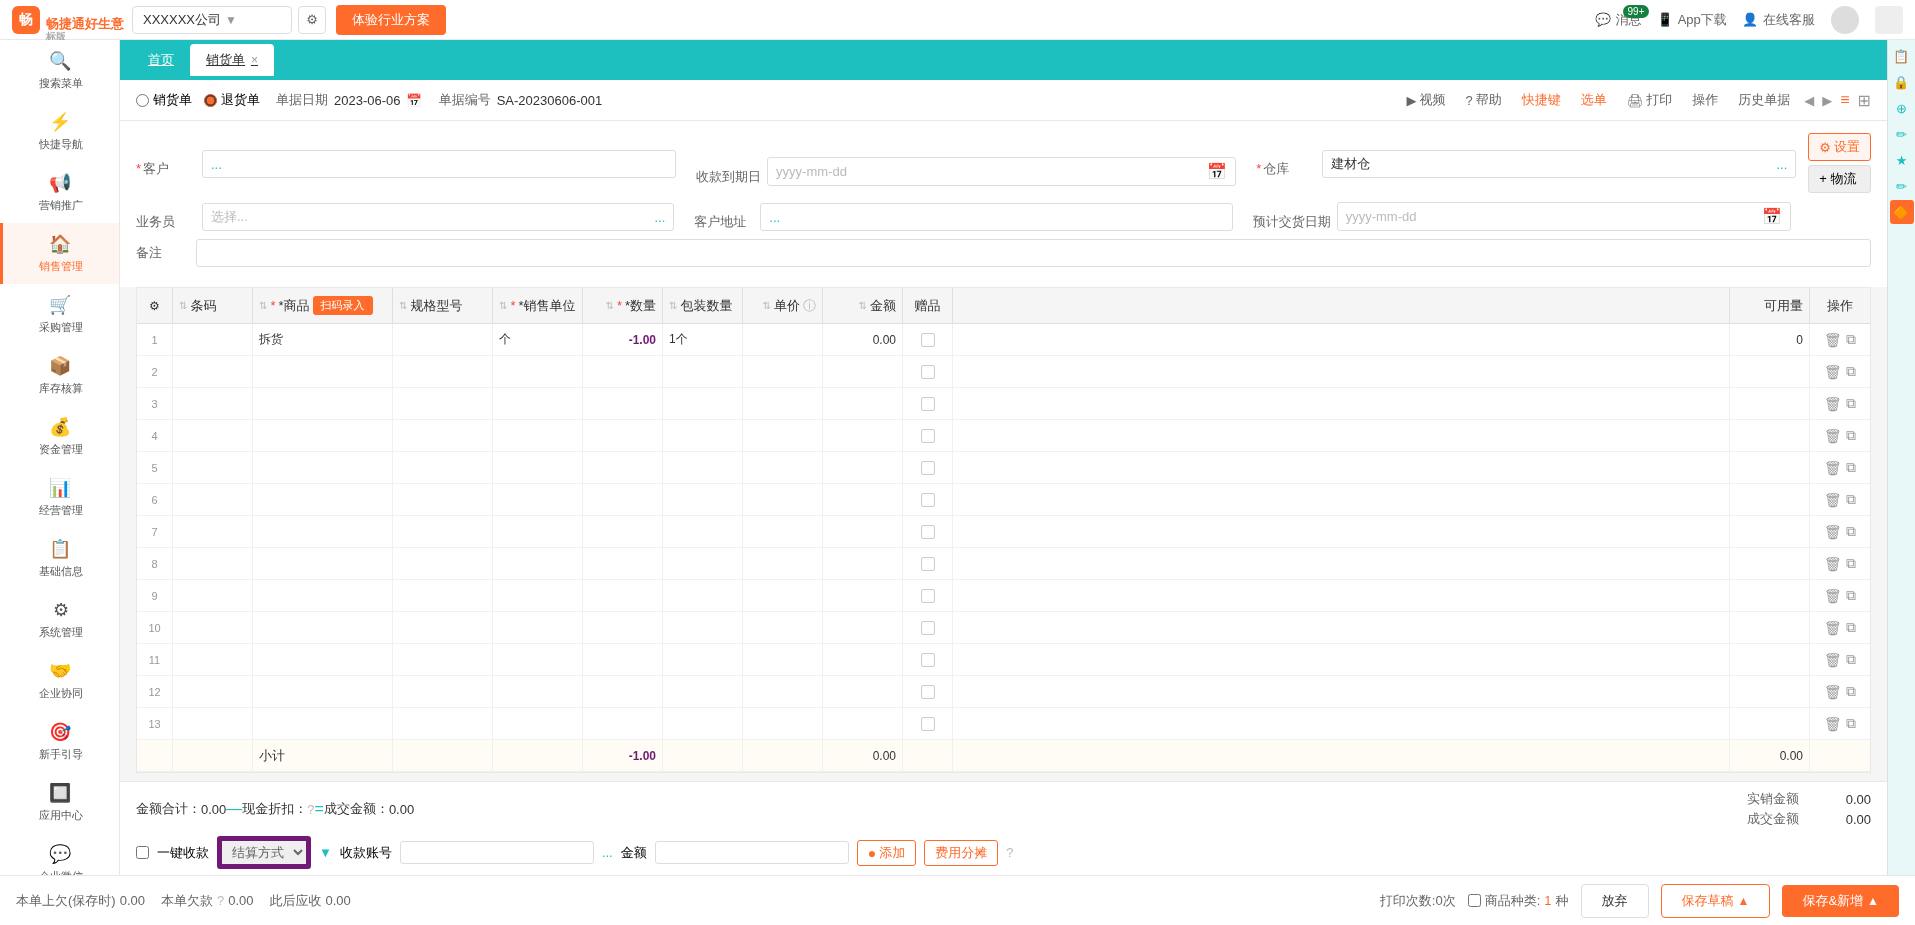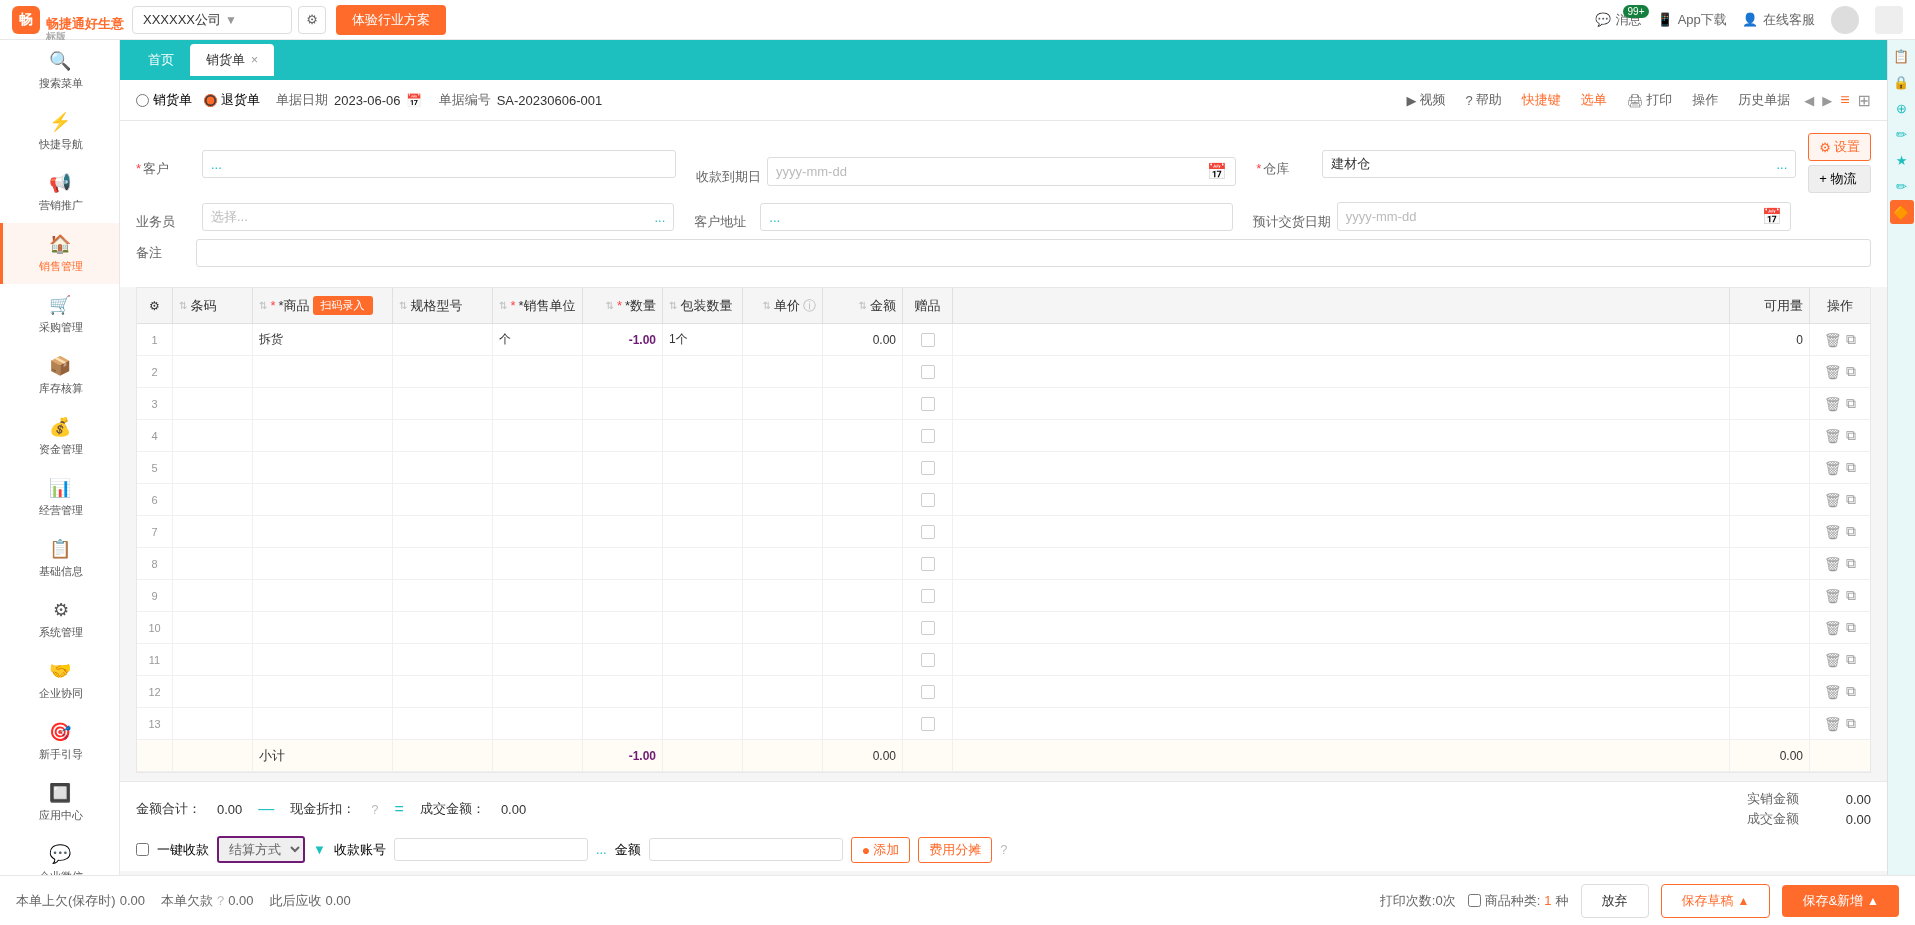--- a/index.html
+++ b/index.html
@@ -27,21 +27,21 @@
     .sidebar-item { display: flex; flex-direction: column; align-items: center; padding: 10px 6px; cursor: pointer; color: #555; gap: 4px; border-left: 3px solid transparent; }
     .sidebar-item.active { background: #fff5f0; color: #ff6b2b; border-left-color: #ff6b2b; }
     .sidebar-icon { font-size: 18px; }
     .sidebar-label { font-size: 11px; text-align: left; }
 
     
     .content-area { flex: 1; display: flex; flex-direction: column; overflow: hidden; }
 
     
     .tab-bar { height: 40px; background: #1dbfbf; display: flex; align-items: center; padding: 0 12px; gap: 0; flex-shrink: 0; }
-    .tab-item { padding: 0 16px; height: 32px; display: flex; align-items: center; gap: 6px; cursor: pointer; color: rgba(255,255,255,0.8); font-size: 13px; }
+    .tab-item { padding: 0 16px; height: 32px; display: flex; align-items: center; gap: 6px; cursor: pointer; color: rgba(255,255,255,0.8); font-size: 13px; text-decoration: underline; }
     .tab-item.active { background: #fff; color: #333; border-radius: 4px 4px 0 0; }
     .tab-close { font-size: 12px; color: #999; cursor: pointer; }
     .tab-home { color: #fff; }
 
     
     .form-container { flex: 1; overflow-y: auto; background: #f5f5f5; padding: 0; }
 
     
     .form-toolbar { background: #fff; border-bottom: 1px solid #e8e8e8; padding: 8px 16px; display: flex; align-items: center; gap: 16px; flex-shrink: 0; }
     .radio-group { display: flex; gap: 12px; align-items: center; }
@@ -94,25 +94,25 @@
     .col-amount { width: 80px; flex-shrink: 0; justify-content: flex-end; }
     .col-gift { width: 50px; flex-shrink: 0; justify-content: center; }
     .col-avail { width: 80px; flex-shrink: 0; justify-content: flex-end; }
     .col-ops { width: 60px; flex-shrink: 0; justify-content: center; gap: 4px; }
     .col-desc { flex: 1; }
 
     .op-btn { color: #999; cursor: pointer; font-size: 14px; }
 
     
     .form-footer { background: #fff; padding: 8px 16px; border-top: 1px solid #e8e8e8; }
-    .footer-row1 { display: flex; align-items: center; gap: 16px; margin-bottom: 8px; color: #333; }
+    .footer-row1 { display: flex; align-items: center; gap: 0; margin-bottom: 8px; color: #333; }
     .footer-sep { color: #1dbfbf; font-size: 16px; }
     .footer-row2 { display: flex; align-items: center; gap: 8px; }
     .footer-checkbox { accent-color: #ff6b2b; }
-    .footer-select { border: 2px solid #701a75; border-radius: 3px; padding: 3px 6px; color: #666; }
+    .footer-select { border: 5px solid #701a75; border-radius: 3px; padding: 3px 6px; color: #666; }
     .footer-input { border: 1px solid #ddd; border-radius: 3px; padding: 3px 8px; color: #333; min-width: 80px; }
     .footer-dots { color: #1dbfbf; cursor: pointer; }
     .add-btn { background: none; border: 1px solid #ff6b2b; color: #ff6b2b; border-radius: 3px; padding: 3px 10px; cursor: pointer; display: flex; align-items: center; gap: 3px; }
     .add-btn .plus { font-size: 14px; color: #ff6b2b; }
     .expense-btn { border: 1px solid #ff6b2b; border-radius: 3px; padding: 3px 10px; color: #ff6b2b; cursor: pointer; background: #fff; }
     .help-icon { color: #bbb; cursor: pointer; }
     .summary-row { display: flex; gap: 12px; align-items: center; font-size: 12px; color: #666; }
     .summary-value { color: #333; font-weight: 500; min-width: 60px; text-align: right; }
 
     

